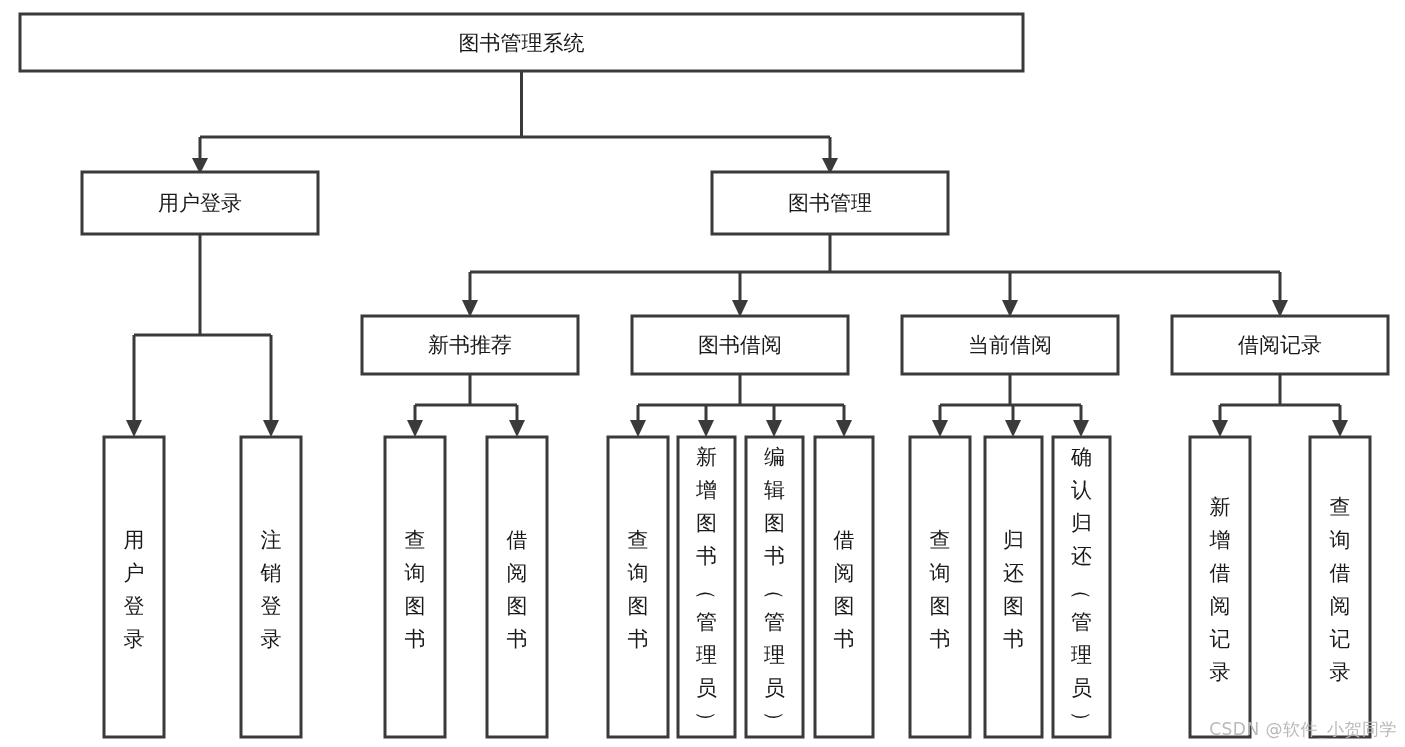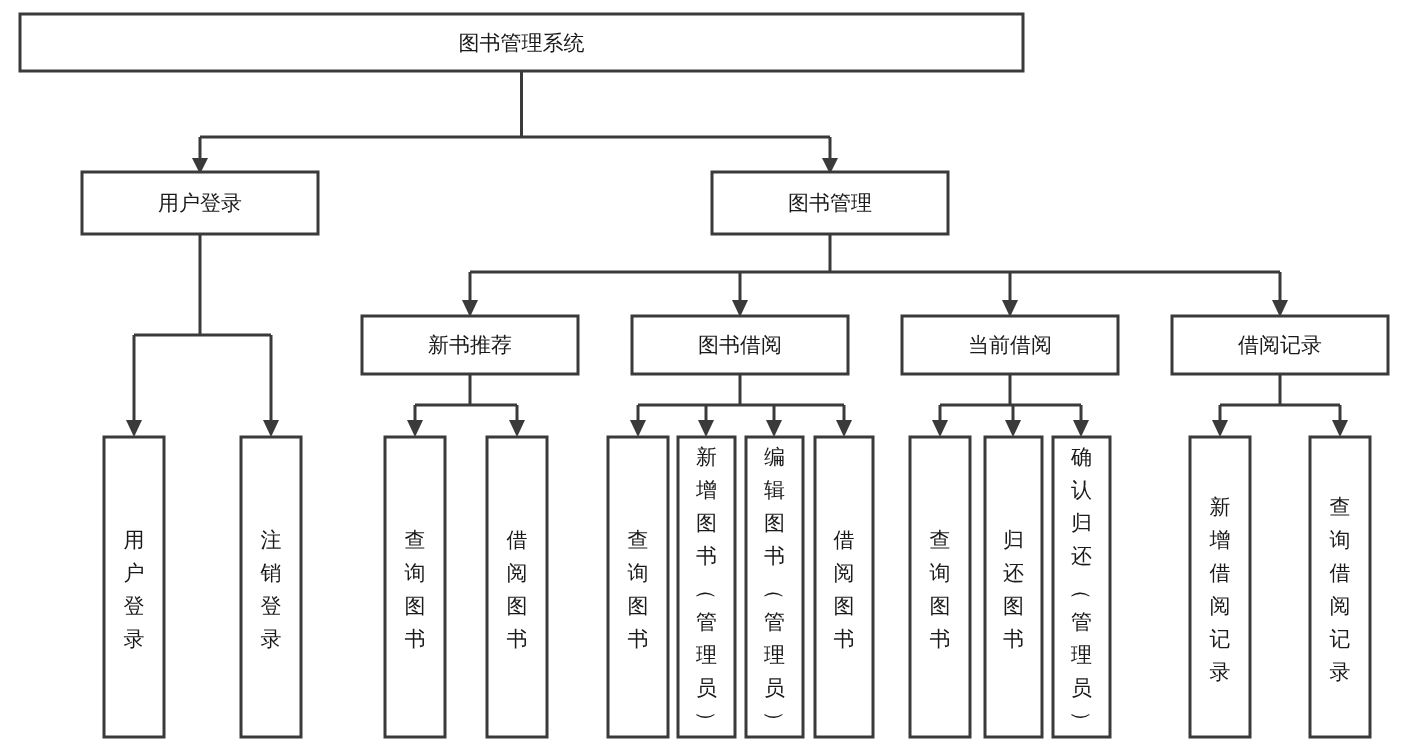--- a/index.html
+++ b/index.html
@@ -274,13 +274,14 @@
           <text x="1340" y="513.74" class="leaf-label-v">查</text>
           <text x="1340" y="546.74" class="leaf-label-v">询</text>
           <text x="1340" y="579.74" class="leaf-label-v">借</text>
           <text x="1340" y="612.74" class="leaf-label-v">阅</text>
           <text x="1340" y="645.74" class="leaf-label-v">记</text>
           <text x="1340" y="678.74" class="leaf-label-v">录</text>
         </g>
       </g>
   </svg>
 
+  <div class="watermark">CSDN @软件_小贺同学</div>
 </div>
 
 </body></html>

